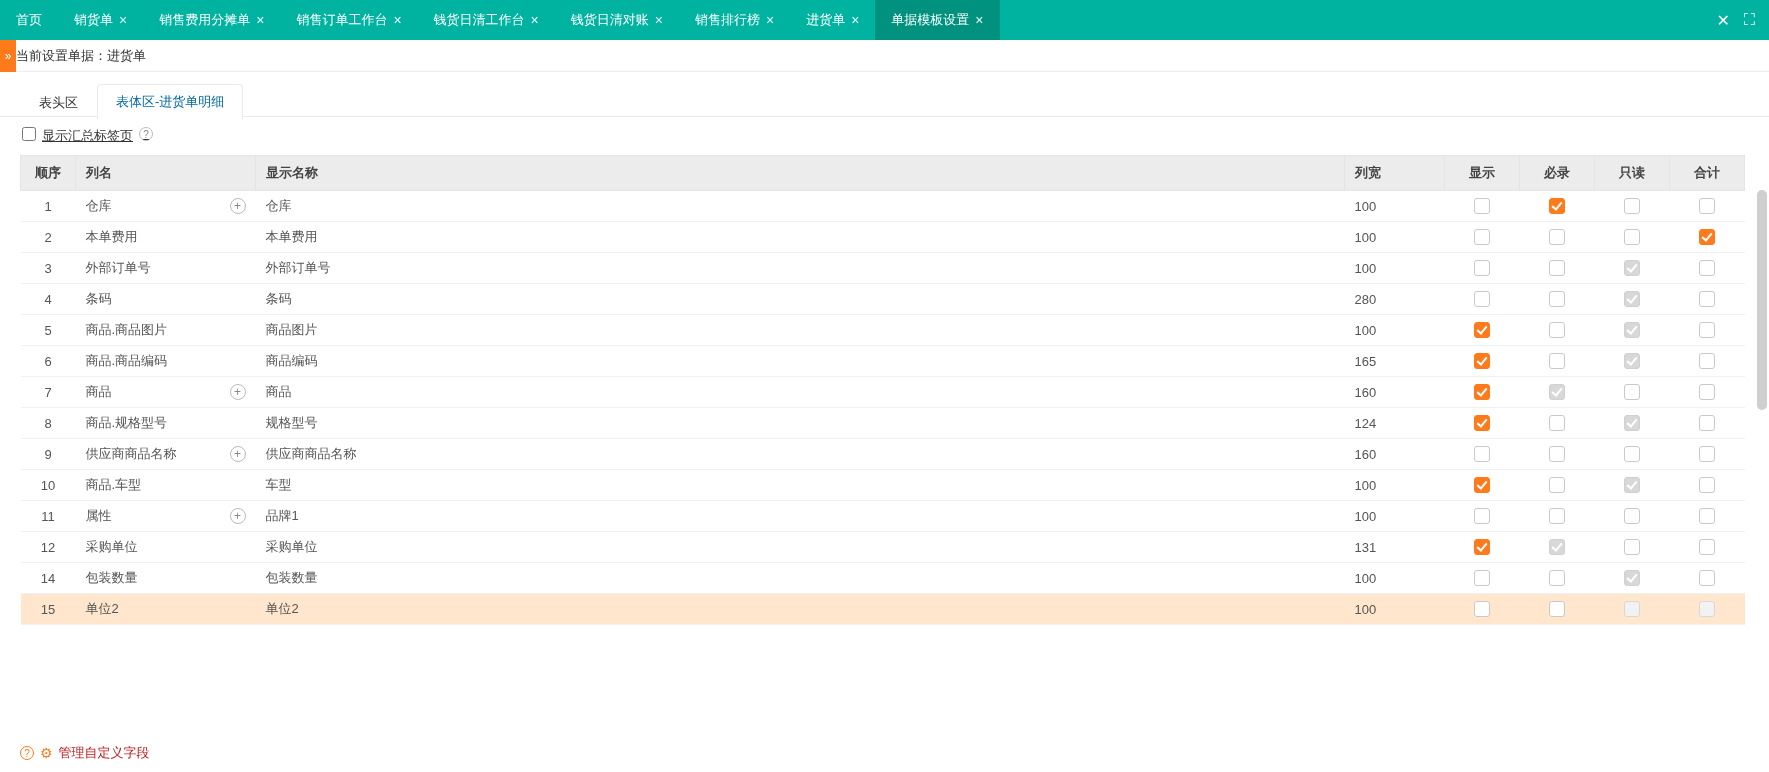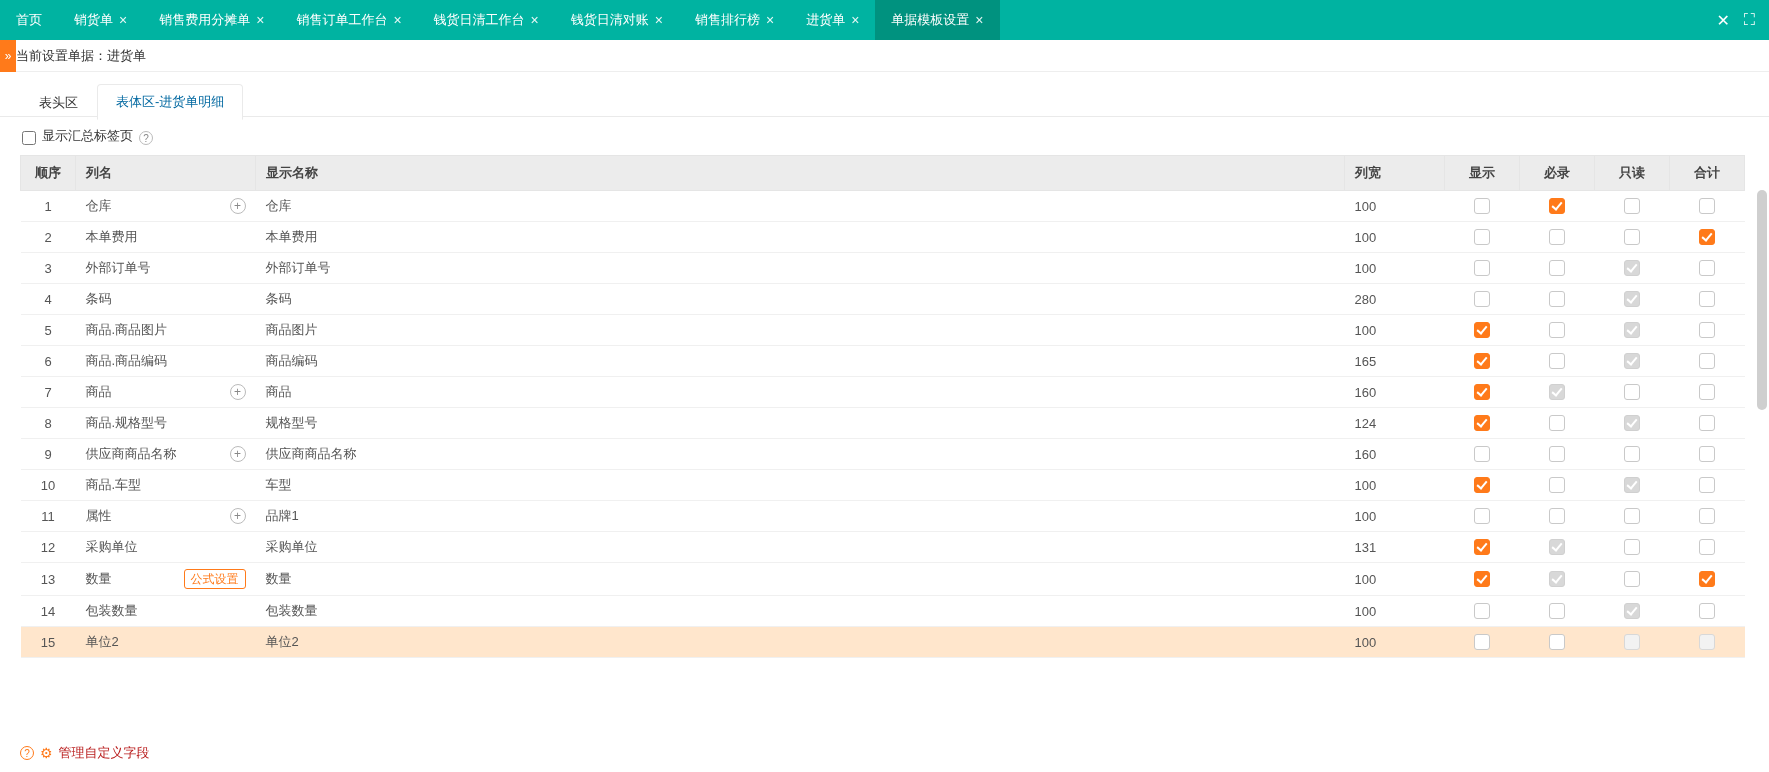--- a/index.html
+++ b/index.html
@@ -59,21 +59,21 @@
   }
   .sub-tabs .st.active {
     color: #0369a1;
     border-color: #eaeaea;
     background: #fff;
     border-bottom: 1px solid #fff;
     border-radius: 4px 4px 0 0;
   }
 
   
-  .opt-row { display:flex; align-items:flex-end; gap:6px; padding: 10px 22px; }
+  .opt-row { display:flex; align-items:flex-start; gap:6px; padding: 10px 22px; text-decoration: underline; }
   .opt-row input[type=checkbox]{ width:14px;height:14px; }
   .hint-icon { display:inline-flex; width:14px;height:14px; border:1px solid #bbb; border-radius:50%; align-items:center; justify-content:center; font-size:10px; color:#888;}
 
   
   .grid-wrap { padding: 0 24px 0 20px; position: relative; }
   table.grid { width: 100%; border-collapse: collapse; font-size: 13px; }
   table.grid th {
     background: #ececec;
     text-align: left;
     font-weight: 600;
@@ -394,35 +394,20 @@
             </div>
           </td>
           <td>采购单位</td>
           <td>131</td>
           <td class="center"><span class="chk checked"></span></td>
           <td class="center"><span class="chk disabled checked"></span></td>
           <td class="center"><span class="chk"></span></td>
           <td class="center"><span class="chk"></span></td>
         </tr>
         <tr>
-          <td class="center">13</td>
-          <td>
-            <div class="colname-cell">
-              <span>数量</span>
-              <span><span class="tag">公式设置</span></span>
-            </div>
-          </td>
-          <td>数量</td>
-          <td>100</td>
-          <td class="center"><span class="chk checked"></span></td>
-          <td class="center"><span class="chk disabled checked"></span></td>
-          <td class="center"><span class="chk"></span></td>
-          <td class="center"><span class="chk checked"></span></td>
-        </tr>
-        <tr>
           <td class="center">14</td>
           <td>
             <div class="colname-cell">
               <span>包装数量</span>
               <span></span>
             </div>
           </td>
           <td>包装数量</td>
           <td>100</td>
           <td class="center"><span class="chk"></span></td>

